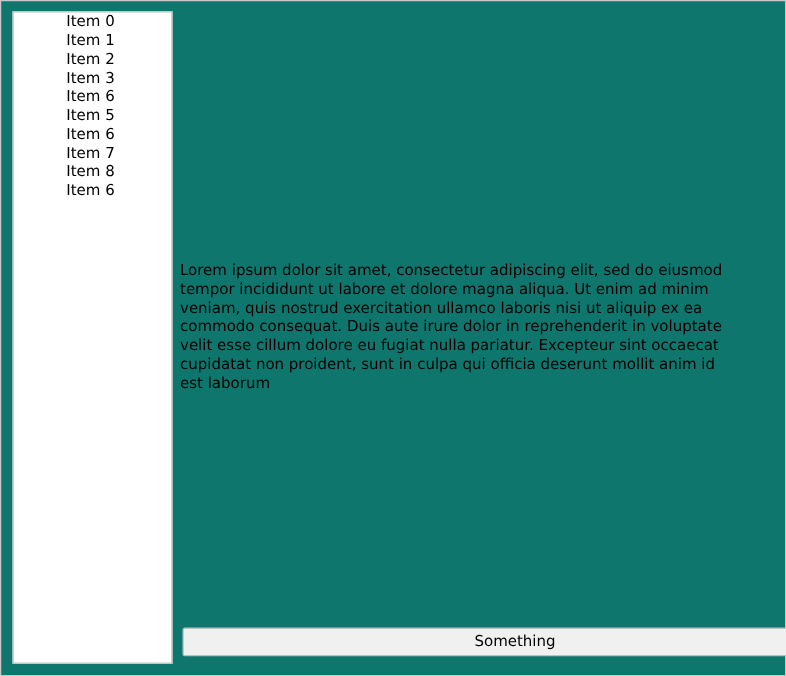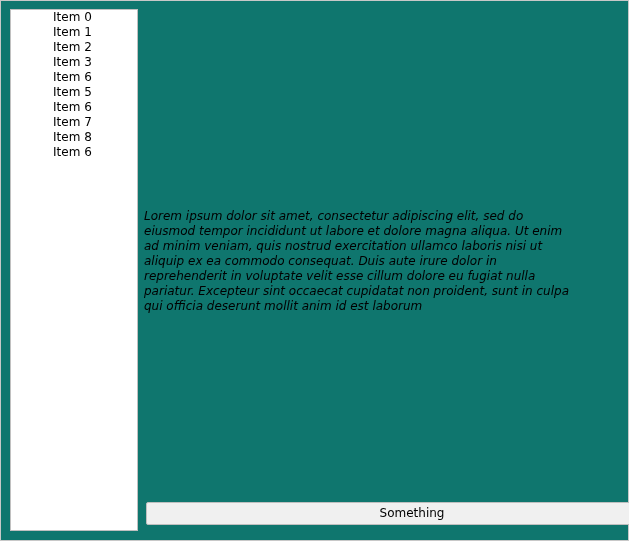--- a/index.html
+++ b/index.html
@@ -53,21 +53,20 @@
   }
   .paragraph {
     position: absolute;
     left: 0px;
     top: 200px;
     width: 434px;
     font-size: 12px;
     line-height: 15px;
     color: #000000;
     text-align: left;
-    font-style: italic;
   }
   .action-button {
     position: absolute;
     left: 2px;
     top: 493px;
     width: 532px;
     height: 23px;
     background: #f0f0f0;
     border: 1px solid #bfbfbf;
     border-radius: 2px;

